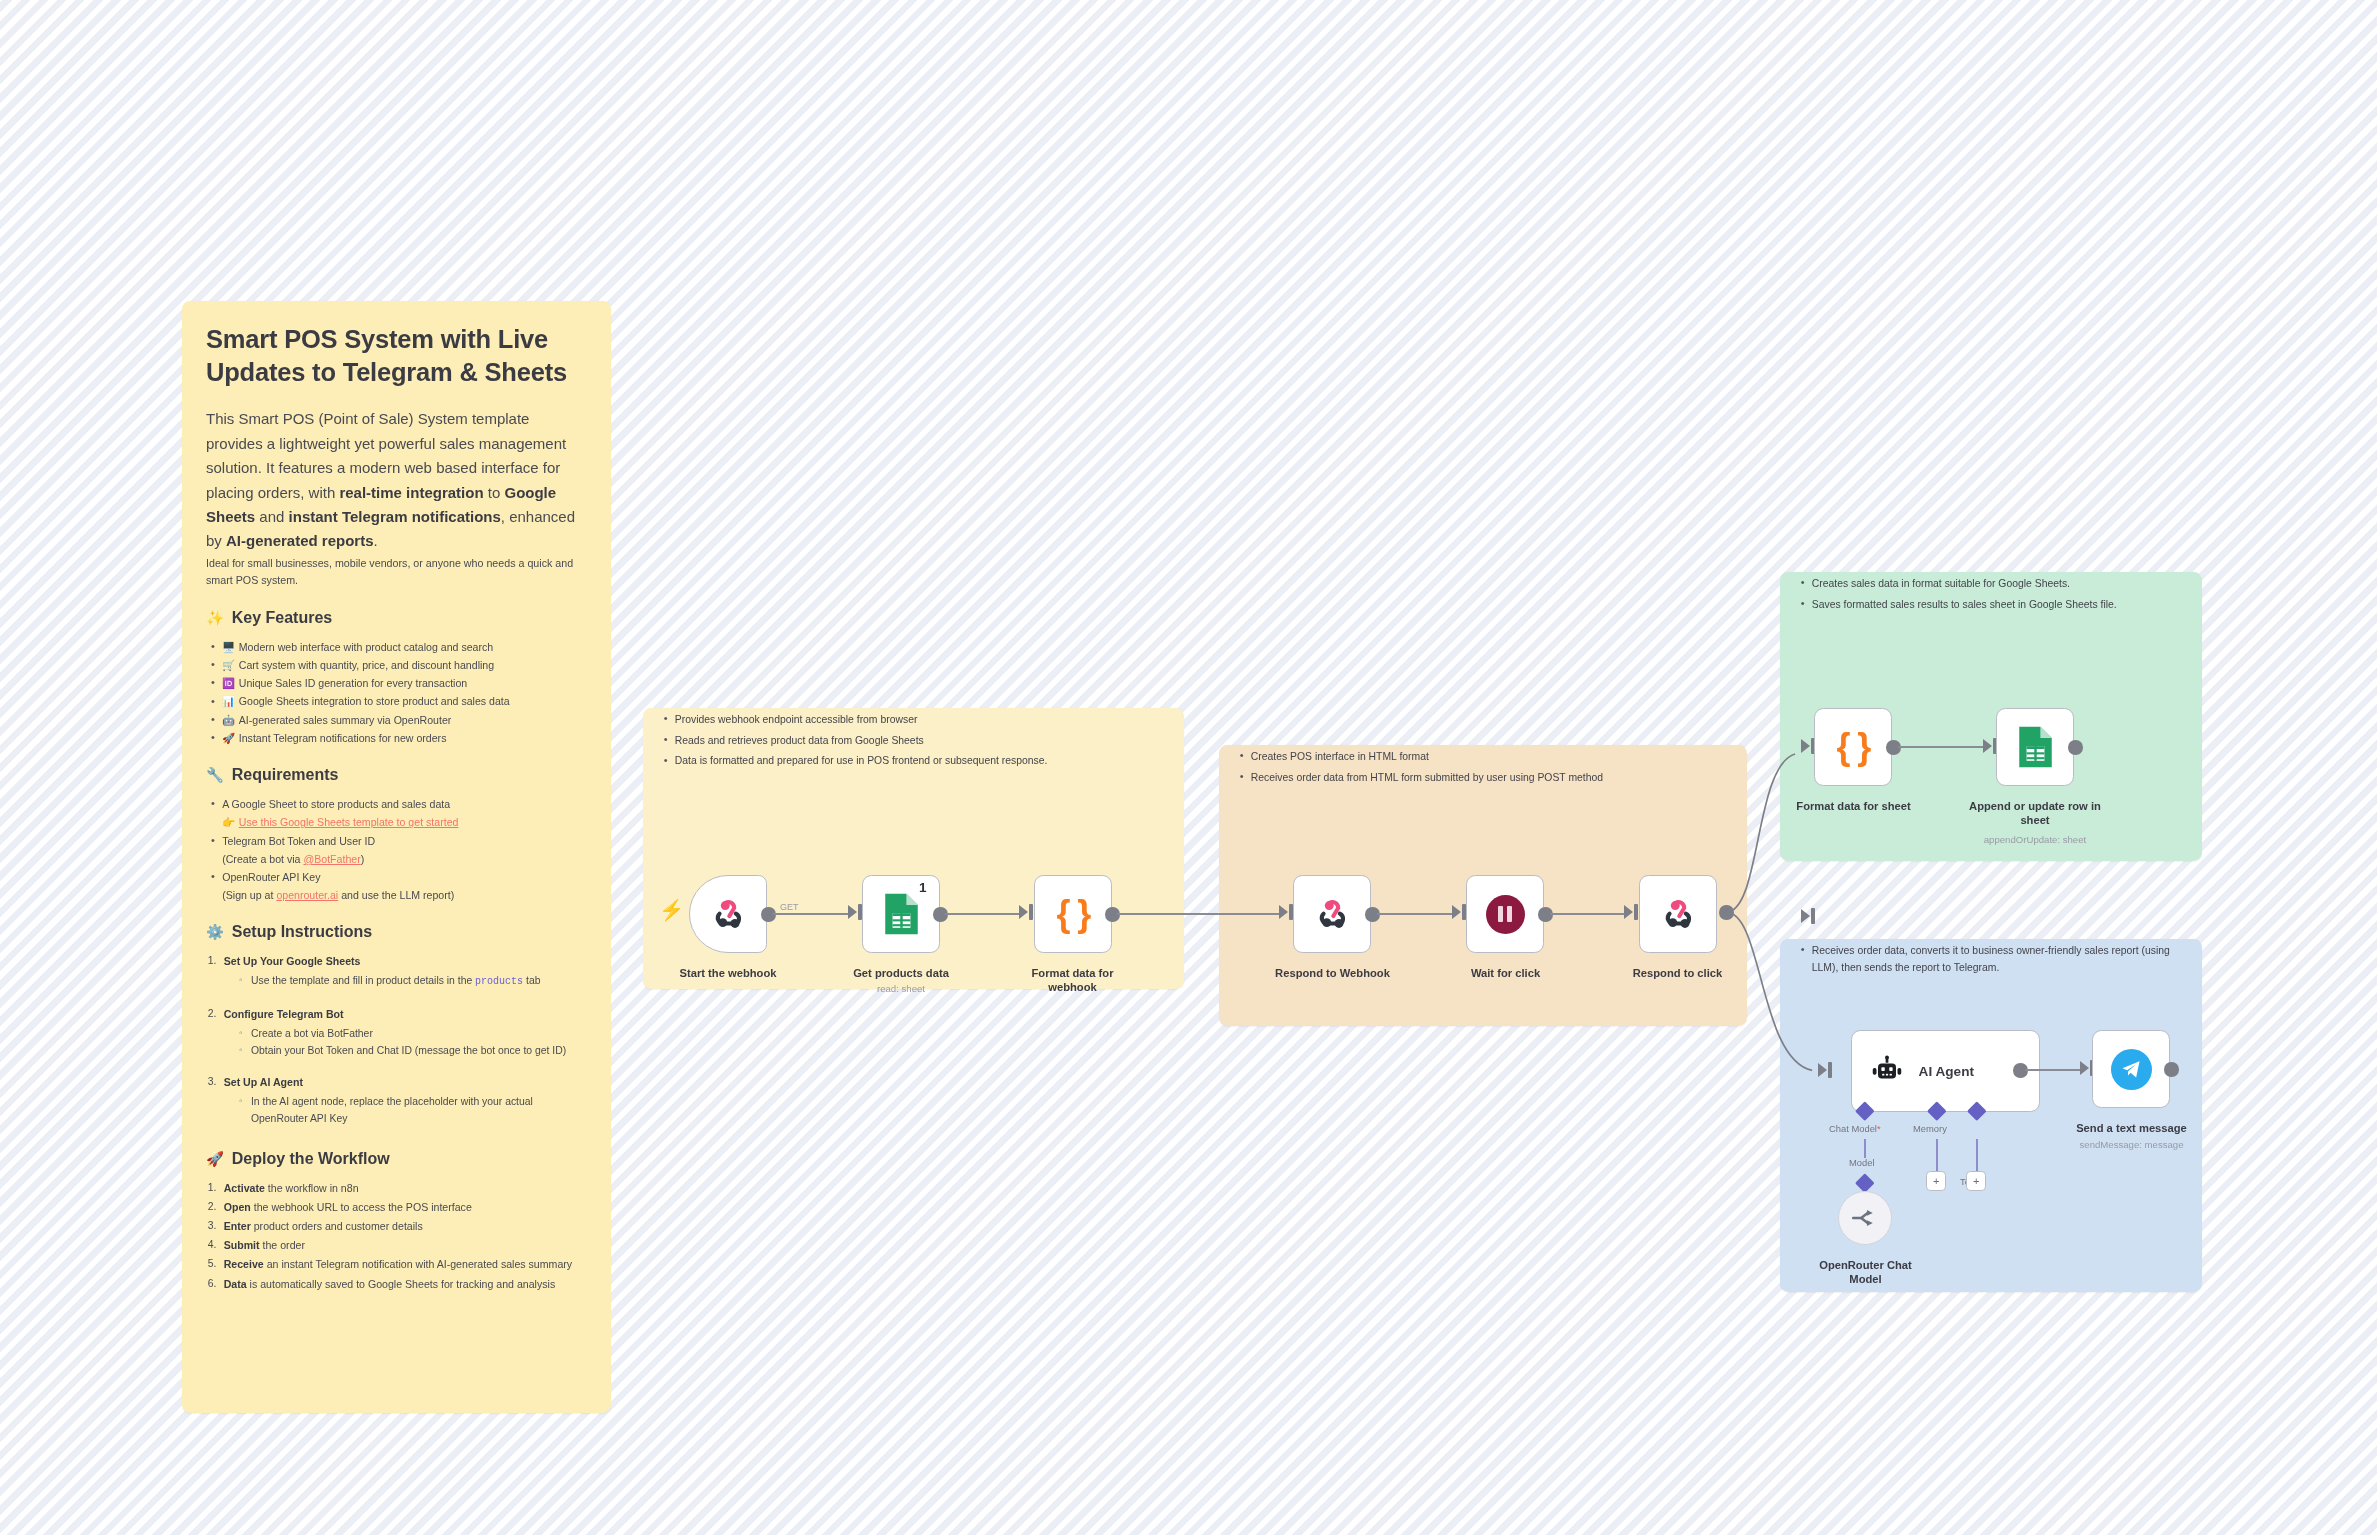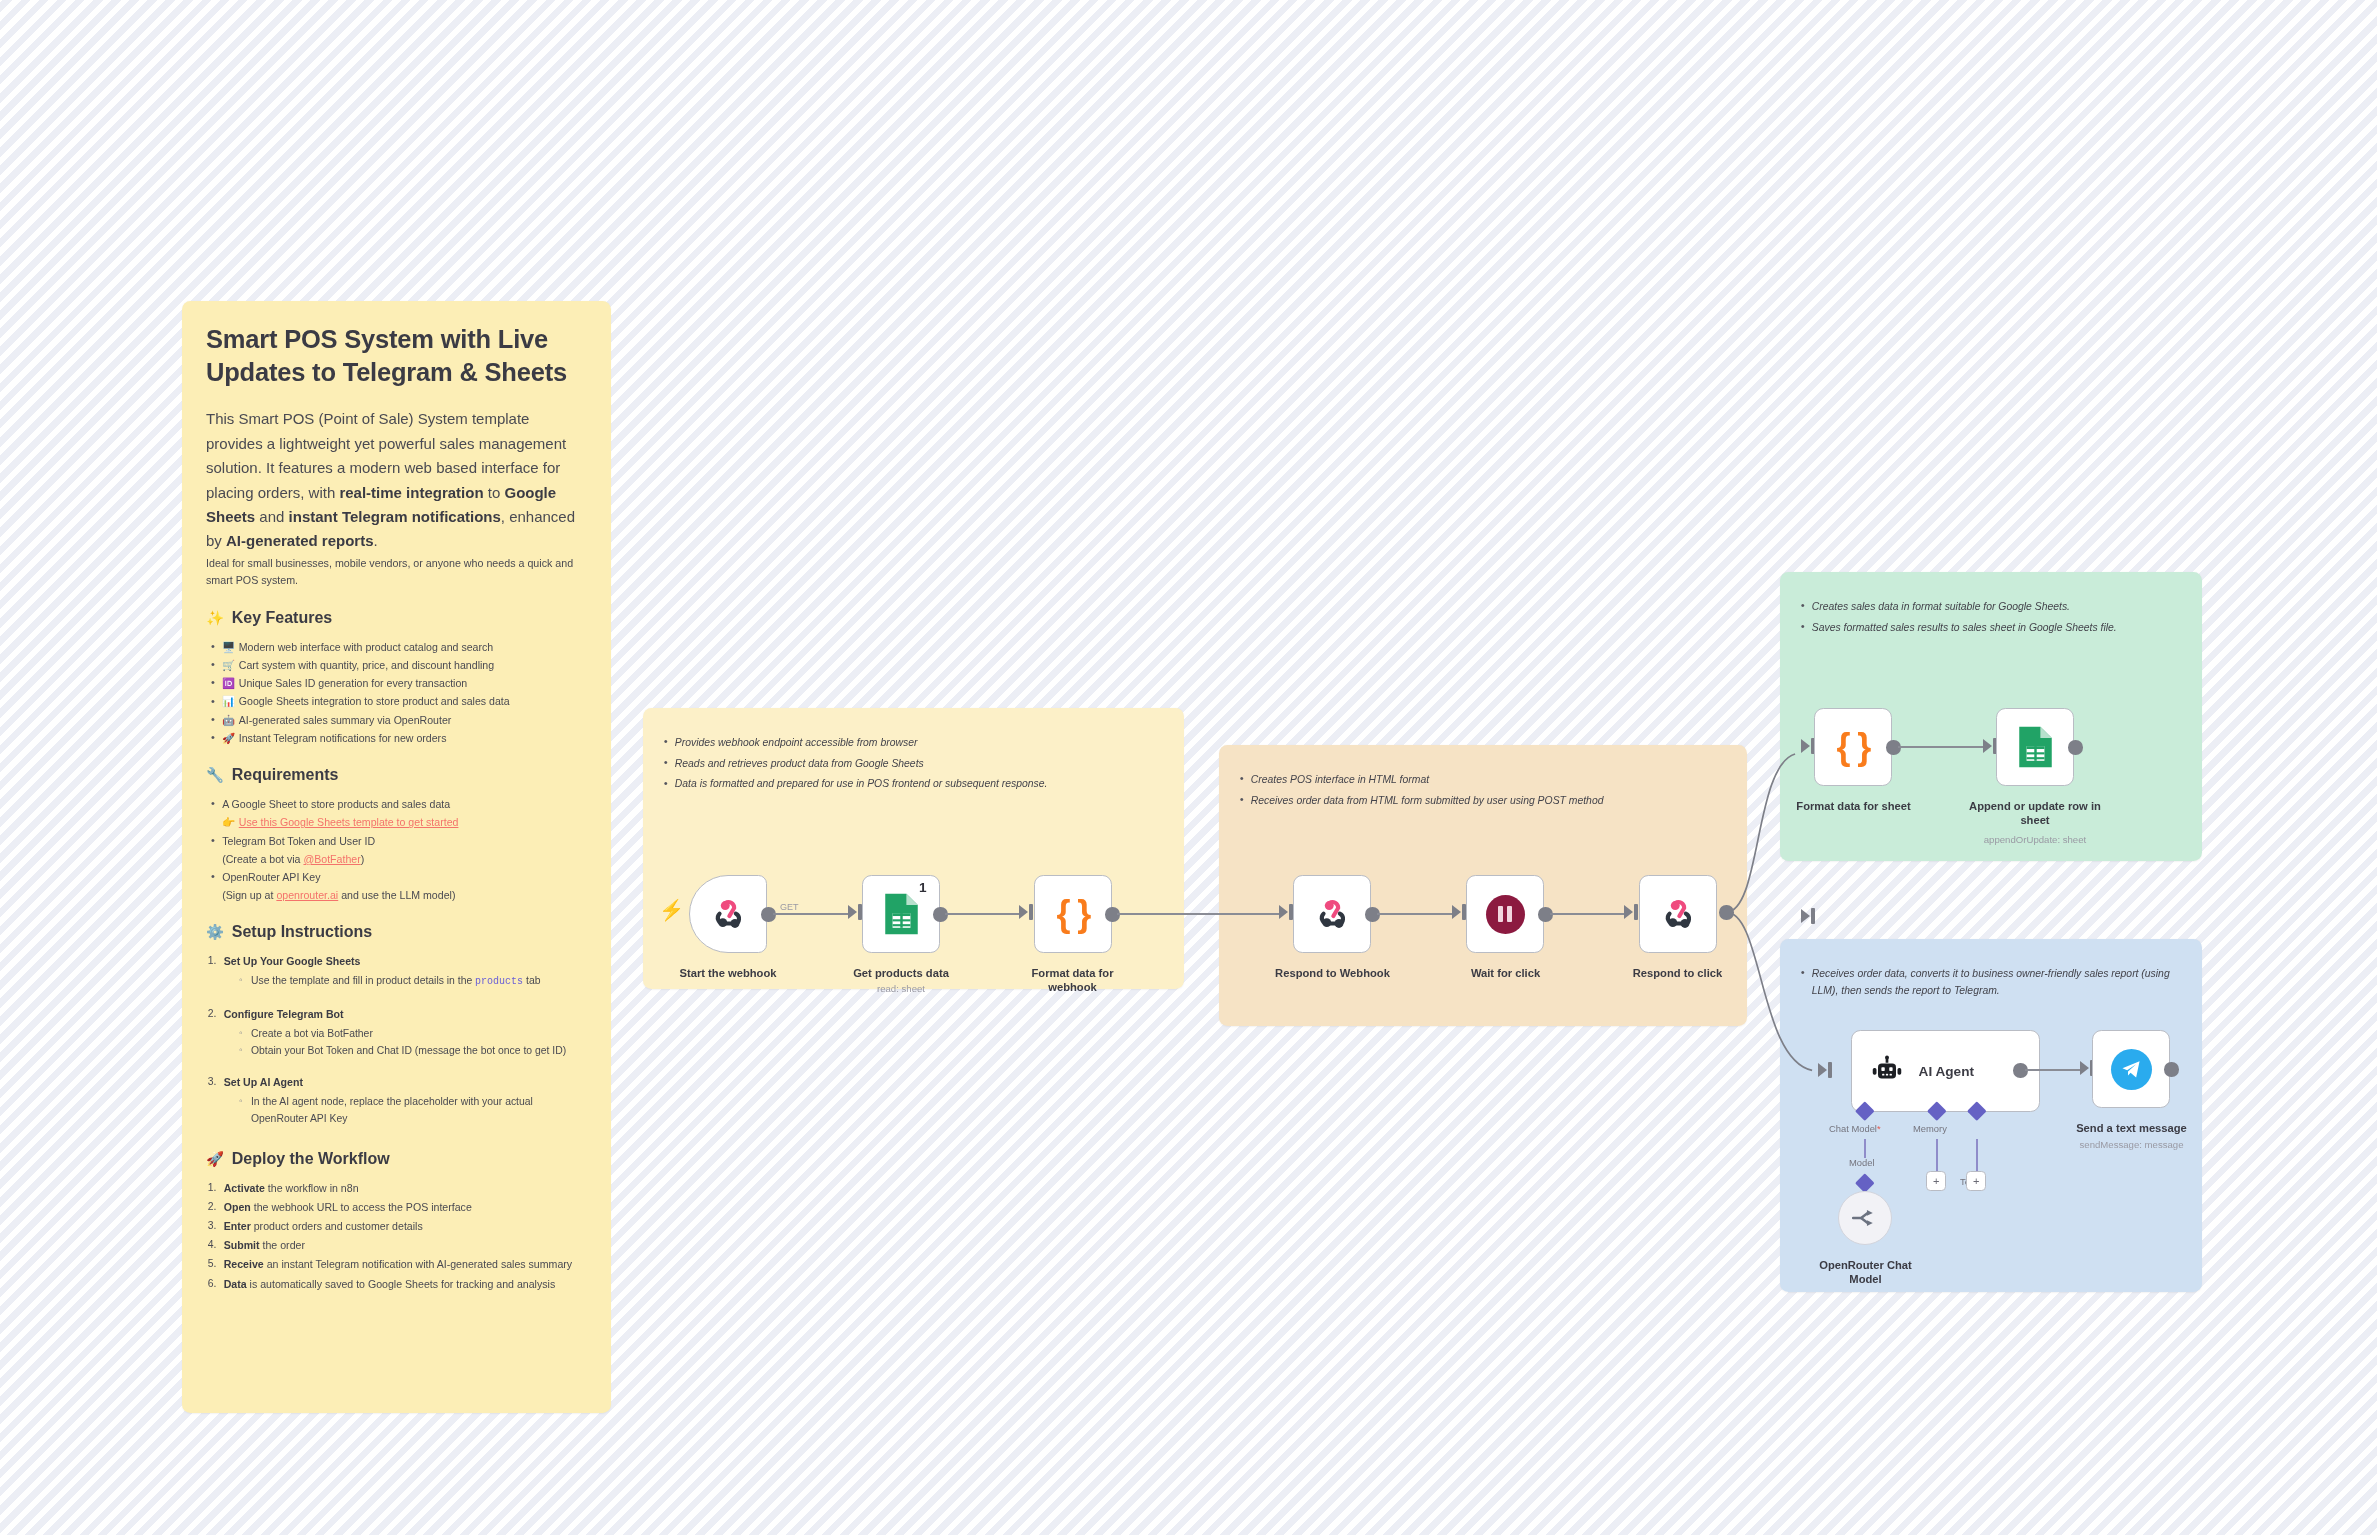--- a/index.html
+++ b/index.html
@@ -76,21 +76,21 @@
     position:relative; padding-left:12px;
   }
   .doc .sub li::before {
     content:"◦"; position:absolute; left:0; top:-0.9px; color:#8a8a93; font-size:10.2px;
   }
   .doc b, .doc strong { font-weight:700; color:#3b3b44; }
   .lnk      { color:#f4736b; }
   .lnk-code { color:#6b61d6; font-family:"Liberation Mono", monospace; font-size:10px; }
 
   
-  .gnote { padding: 26px 19px; font-style: italic; }
+  .gnote { padding: 3px 19px; }
   .gnote ul { list-style:none; }
   .gnote ul li {
     font-size: 10.4px; line-height:1.66; color:#43434b;
     position:relative; padding-left:12.8px; margin-bottom:3.4px;
   }
   .gnote ul li::before {
     content:"•"; position:absolute; left:1.7px; top:-1.7px; color:#55555e; font-size:11px;
   }
 
   
@@ -202,21 +202,21 @@
         <li>
           <span>A Google Sheet to store products and sales data</span><br>
           <span class="em">👉</span><a class="lnk" href="#">Use this Google Sheets template to get started</a>
         </li>
         <li>
           <span>Telegram Bot Token and User ID</span><br>
           <span>(Create a bot via </span><a class="lnk" href="#">@BotFather</a><span>)</span>
         </li>
         <li>
           <span>OpenRouter API Key</span><br>
-          <span>(Sign up at </span><a class="lnk" href="#">openrouter.ai</a><span> and use the LLM model)</span>
+          <span>(Sign up at </span><a class="lnk" href="#">openrouter.ai</a><span> and use the LLM report)</span>
         </li>
       </ul>
 
       <h2>
         <span class="em">⚙️</span>
         <span>Setup Instructions</span>
       </h2>
       <ol class="steps">
         <li>
           <b>Set Up Your Google Sheets</b>

